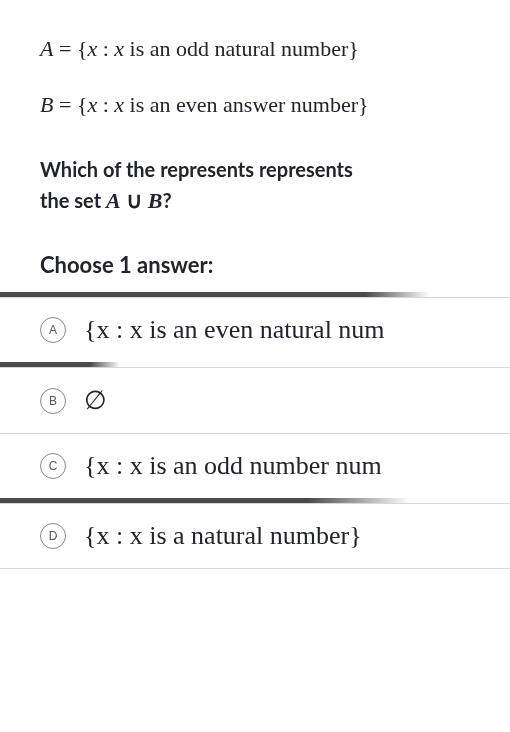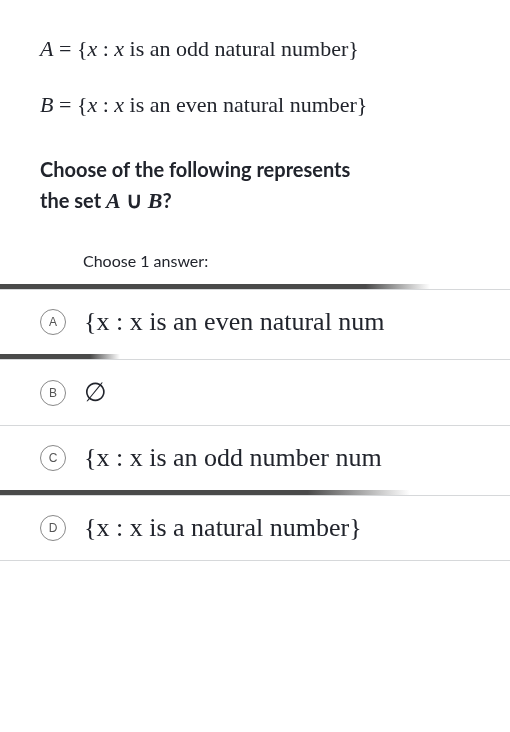--- a/index.html
+++ b/index.html
@@ -27,24 +27,23 @@
   .question {
     font-size: 20px;
     color: #21242c;
     margin-top: 36px;
     line-height: 1.5;
   }
   .question .bold { font-weight: 700; }
   .question .note { color: #666; font-weight: 400; margin-top: 2px; }
   .choose {
     margin-top: 34px;
-    font-size: 16px;
-    font-weight: 400;
+    font-size: 22px;
+    font-weight: 700;
     color: #21242c;
-    margin-left: 43px;
   }
   .options {
     margin-top: 14px;
   }
   .option {
     position: relative;
     border-top: 1px solid #d6d8da;
     padding: 17px 0 17px 44px;
     white-space: nowrap;
     overflow: hidden;
@@ -87,25 +86,25 @@
 </head>
 <body>
 
 <div class="page">
 
   <div class="set-def math">
     <span class="var">A</span><span> = </span><span>{</span><span class="var">x</span><span> : </span><span class="var">x</span><span> is an odd natural number</span><span>}</span>
   </div>
 
   <div class="set-def math">
-    <span class="var">B</span><span> = </span><span>{</span><span class="var">x</span><span> : </span><span class="var">x</span><span> is an even natural number</span><span>}</span>
+    <span class="var">B</span><span> = </span><span>{</span><span class="var">x</span><span> : </span><span class="var">x</span><span> is an even answer number</span><span>}</span>
   </div>
 
   <div class="question">
-    <div class="bold">Choose of the following represents</div>
+    <div class="bold">Which of the represents represents</div>
     <div class="bold">
       <span>the set </span><span class="math"><span class="var">A</span><span class="cup"> ∪ </span><span class="var">B</span></span><span>?</span>
     </div>
   </div>
 
   <div class="choose">Choose 1 answer:</div>
 
   <div class="options">
     <div class="highlight-bar long"></div>
 

